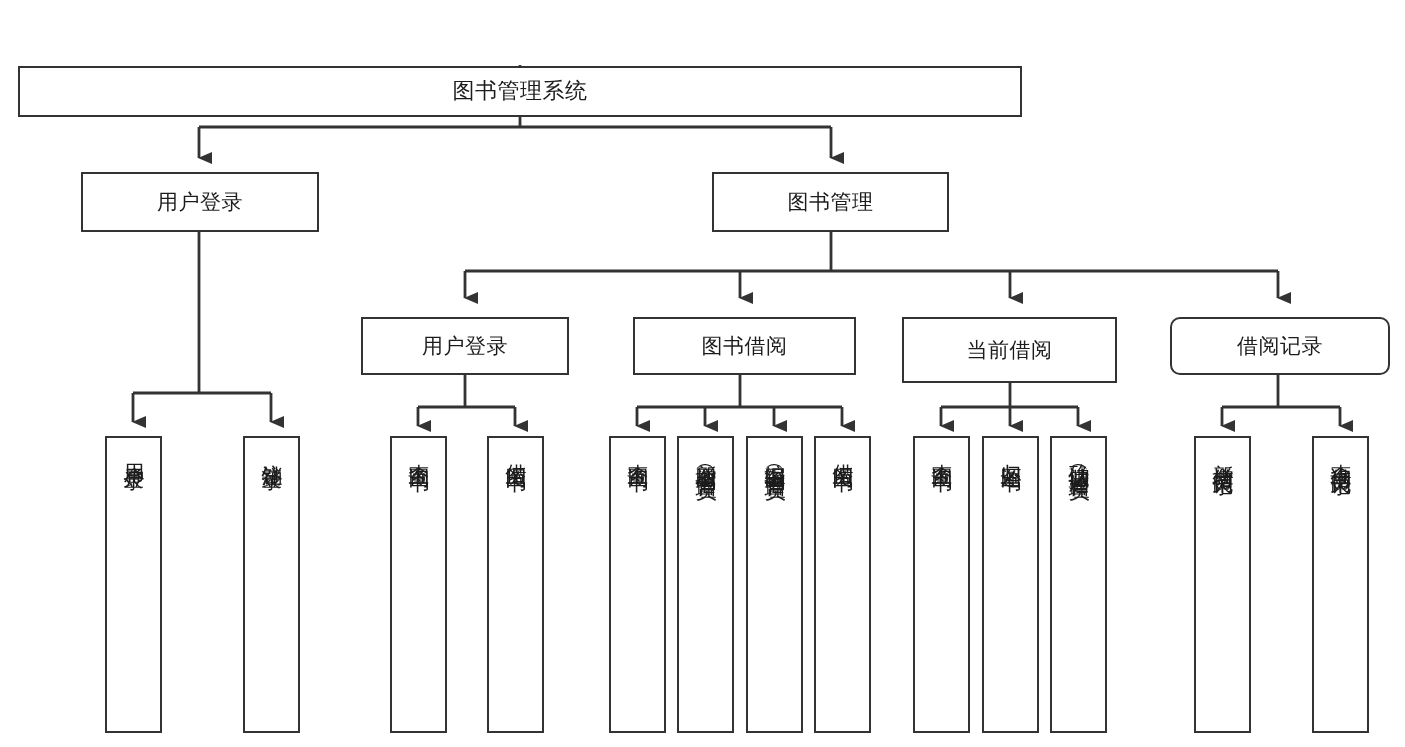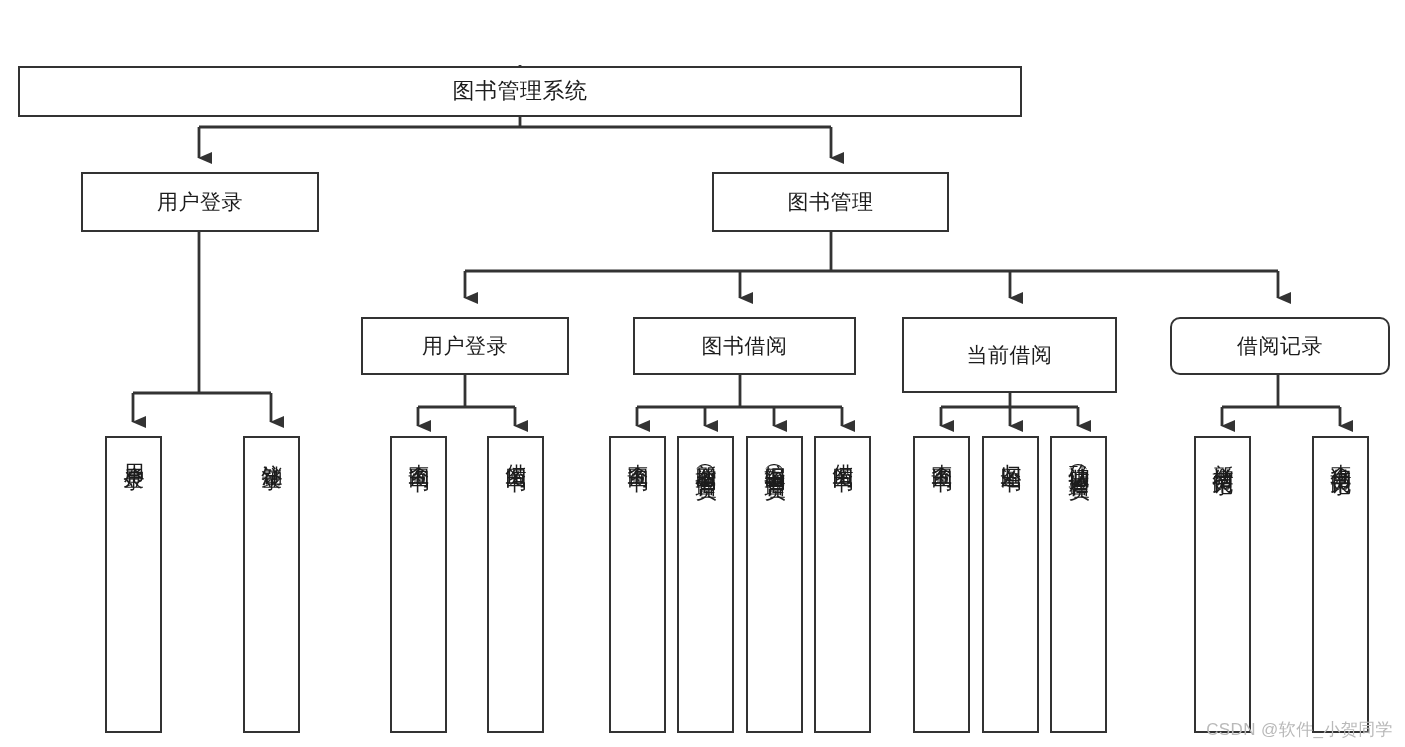--- a/index.html
+++ b/index.html
@@ -140,21 +140,21 @@
   </div>
 
   <div class="node branch" style="left:361px; top:317px; width:208px; height:58px;">
     <span class="label">用户登录</span>
   </div>
 
   <div class="node branch" style="left:633px; top:317px; width:223px; height:58px;">
     <span class="label">图书借阅</span>
   </div>
 
-  <div class="node branch" style="left:902px; top:317px; width:215px; height:76px;justify-content:center;">
+  <div class="node branch" style="left:902px; top:317px; width:215px; height:66px;justify-content:center;">
     <span class="label">当前借阅</span>
   </div>
 
   <div class="node branch" style="left:1170px; top:317px; width:220px; height:58px;border-radius:10px;">
     <span class="label">借阅记录</span>
   </div>
 
   <div class="node leaf" style="left:105px; top:436px; width:57px; height:297px;">
     <span class="label">用户登录</span>
   </div>
@@ -200,15 +200,14 @@
   </div>
 
   <div class="node leaf" style="left:1194px; top:436px; width:57px; height:297px;">
     <span class="label">新增借阅记录</span>
   </div>
 
   <div class="node leaf" style="left:1312px; top:436px; width:57px; height:297px;">
     <span class="label">查询借阅记录</span>
   </div>
 
-  <div class="watermark">CSDN @软件_小贺同学</div>
 
 </div>
 
 </body></html>

